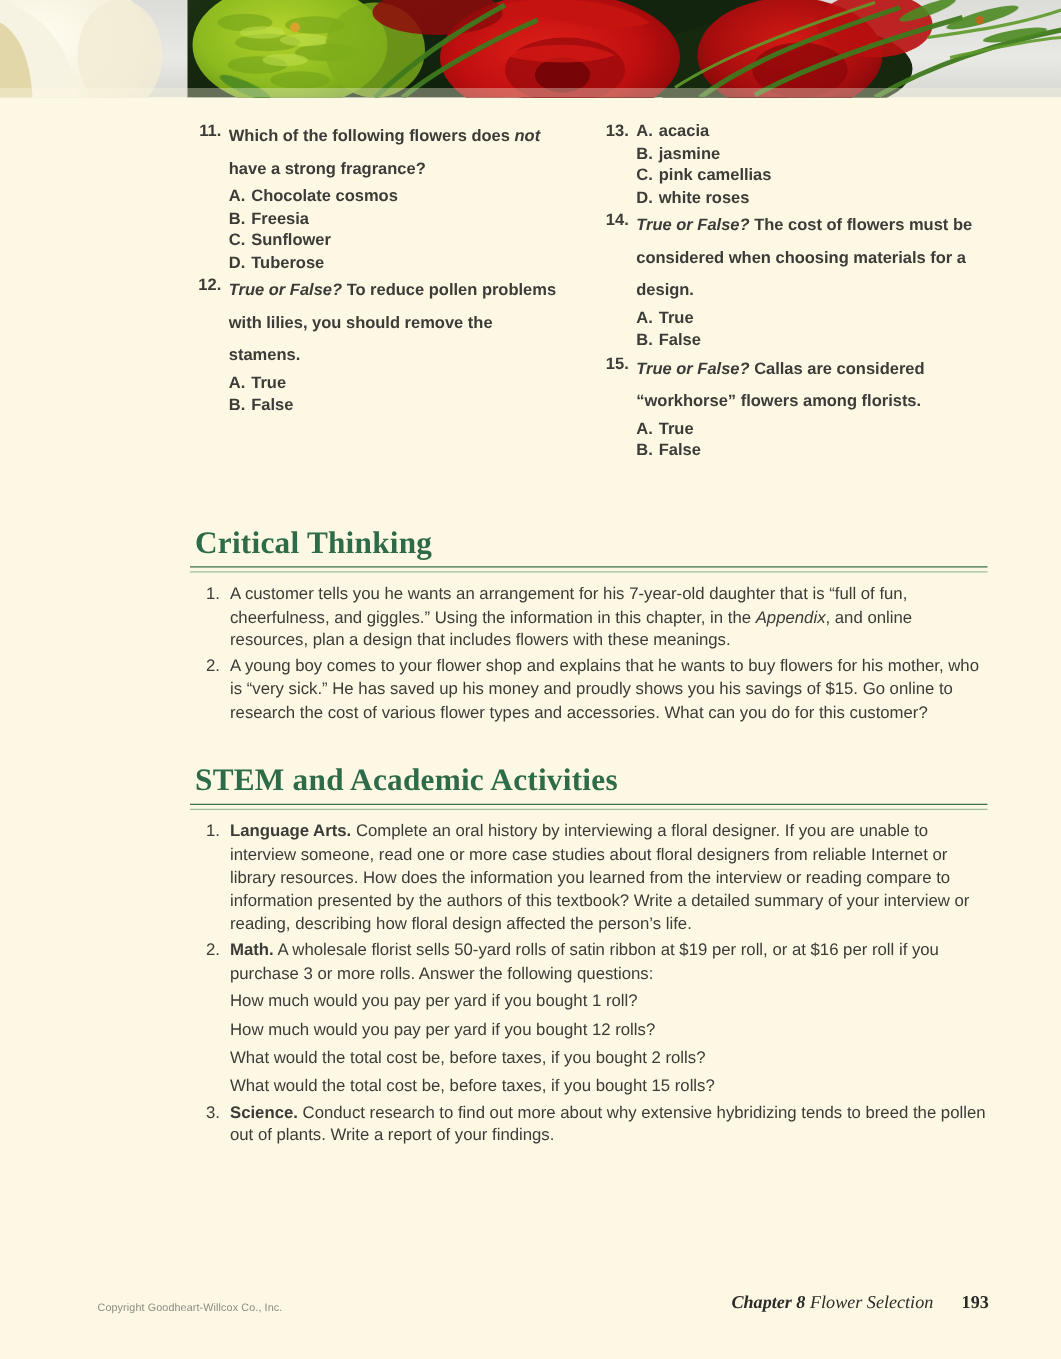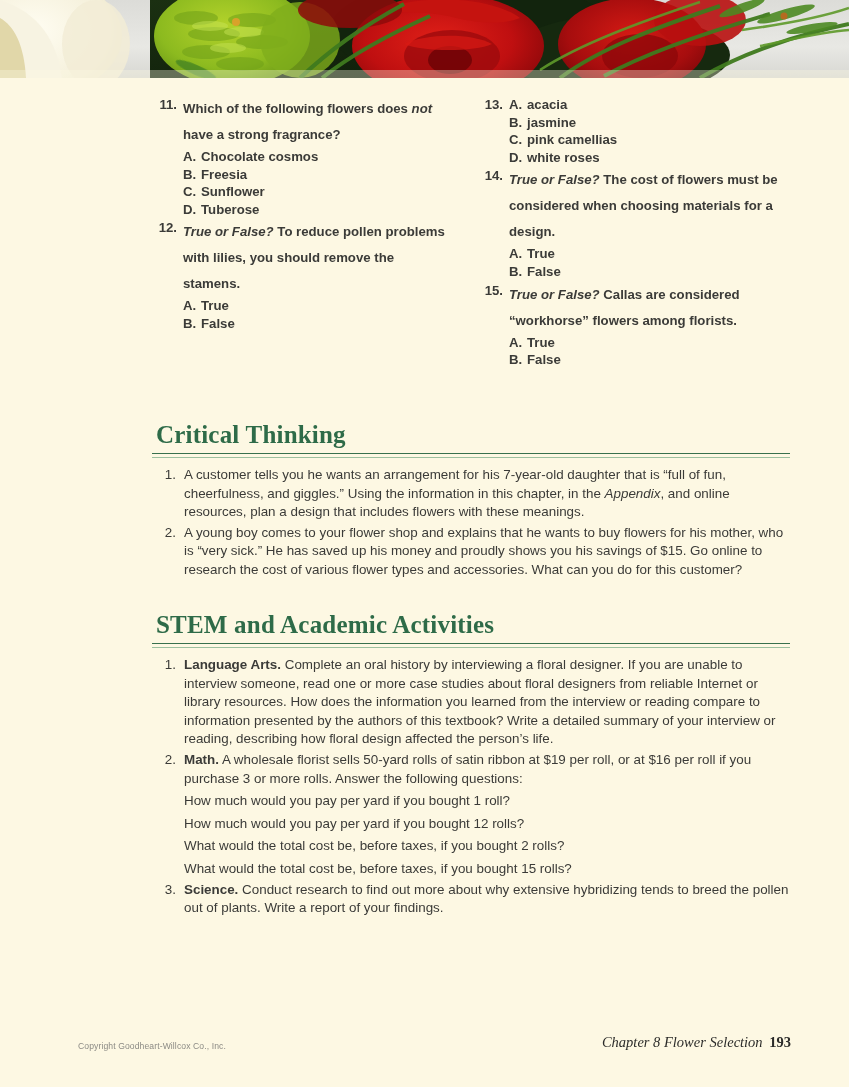--- a/index.html
+++ b/index.html
@@ -167,23 +167,23 @@
   }
   .folio {
     position: absolute;
     right: 58px;
     top: 7px;
     font-family: "Liberation Serif", serif;
     font-size: 14.5px;
     color: #2b2b29;
     white-space: nowrap;
   }
-  .folio .ch { font-weight: normal; font-style: italic; }
+  .folio .ch { font-weight: bold; font-style: italic; }
   .folio .title { font-style: italic; }
-  .folio .pg { font-weight: bold; margin-left: 3px; }
+  .folio .pg { font-weight: bold; margin-left: 19px; }
 </style>
 </head>
 <body>
 
 <div class="header-photo">
   <svg class="photo-svg" viewBox="0 0 849 78" preserveAspectRatio="none">
     <defs>
       <linearGradient id="gWall" x1="0" y1="0" x2="0" y2="1">
         <stop offset="0%" stop-color="#dcdcd8"></stop>
         <stop offset="60%" stop-color="#e8e8e4"></stop>

